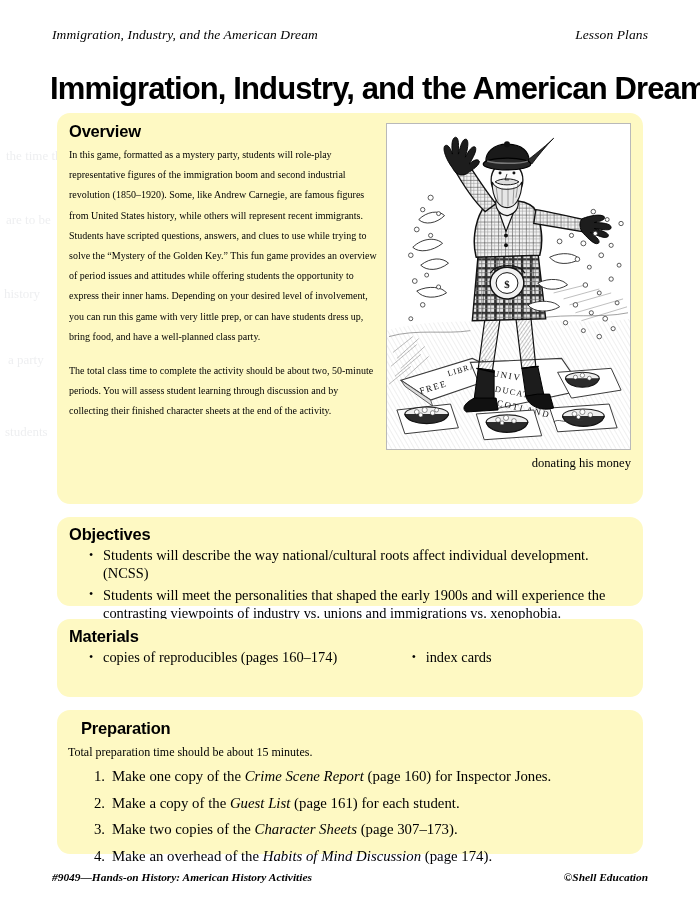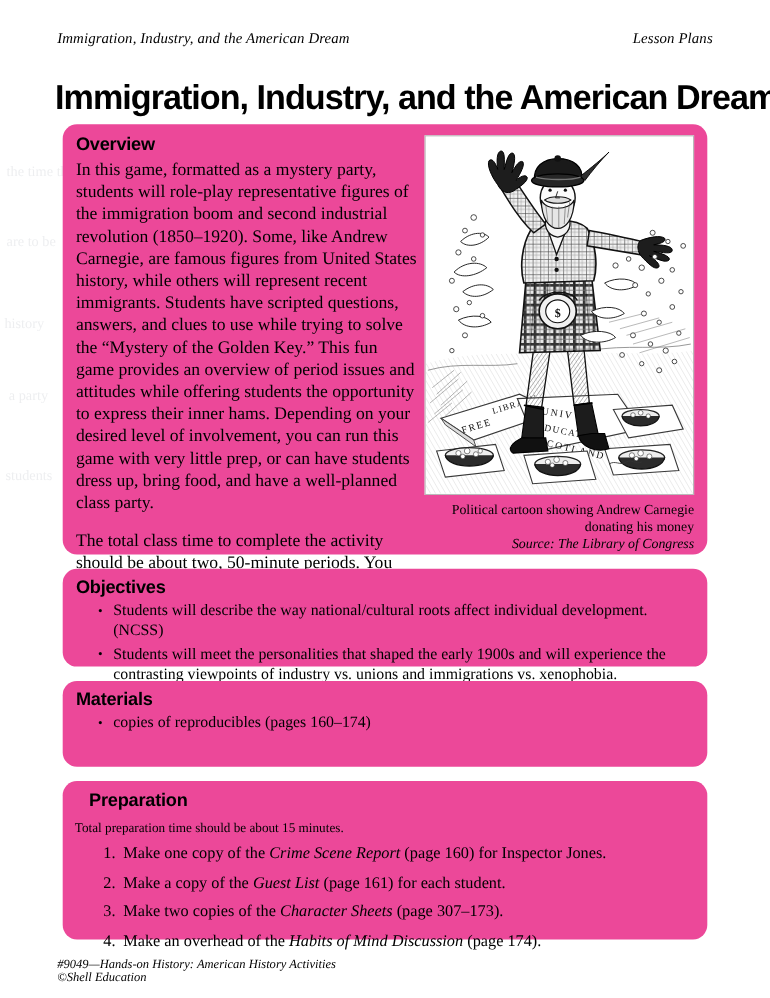--- a/index.html
+++ b/index.html
@@ -60,21 +60,21 @@
     line-height: 38px;
     letter-spacing: -0.9px;
     transform: scaleX(0.985);
     transform-origin: left center;
     white-space: nowrap;
   }
 
   
   .panel {
     position: absolute;
-    background: #ec4899;
+    background: #fef9c3;
     border-radius: 13px;
     box-sizing: border-box;
   }
   .panel-overview  { left: 57px; top: 113px; width: 586px; height: 391px; }
   .panel-objectives{ left: 57px; top: 517px; width: 586px; height: 89px; }
   .panel-materials { left: 57px; top: 619px; width: 586px; height: 78px; text-decoration: underline; }
   .panel-preparation{left: 57px; top: 710px; width: 586px; height: 144px; }
 
   .sec-head {
     font-family: "Liberation Sans", sans-serif;
@@ -84,21 +84,21 @@
     margin: 0;
   }
 
   
   .ov-head { position: absolute; left: 12px; top: 9px; }
   .ov-text {
     position: absolute;
     left: 12px;
     top: 32px;
     width: 310px;
-    font-size: 16px;
+    font-size: 10px;
     line-height: 20.2px;
     text-align: left;
   }
   .ov-text p { margin: 0 0 14px 0; }
   .ov-text p:last-child { margin-bottom: 0; }
 
   
   .fig {
     position: absolute;
     left: 329px;
@@ -214,23 +214,22 @@
   
   .footer {
     position: absolute;
     left: 52px;
     top: 871px;
     width: 596px;
     display: flex;
     justify-content: space-between;
     align-items: baseline;
     font-style: italic;
-    font-weight: normal;
+    font-weight: bold;
     font-size: 11.4px;
-    flex-direction: column;
   }
 </style>
 </head>
 <body>
 
 <div class="page">
 
   <div class="ghost" style="left:6px;  top:148px;">the time the</div>
   <div class="ghost" style="left:6px;  top:212px;">are to be</div>
   <div class="ghost" style="left:4px;  top:286px;">history</div>
@@ -514,23 +513,21 @@
               <circle cx="228" cy="206" r="2.1"></circle>
             <circle cx="236" cy="100" r="2.2"></circle>
               <circle cx="222" cy="96" r="2"></circle>
             <circle cx="208" cy="88" r="2.3"></circle>
           </g>
 
           <path d="M168 300 C174 296 178 302 184 298 C189 295 192 301 198 298" stroke="#333" stroke-width="0.8" fill="none"></path>
         </svg>
       </div>
       <figcaption class="fig-cap">
-        <div>Political cartoon showing Andrew Carnegie</div>
         <div>donating his money</div>
-        <div class="src">Source:  The Library of Congress</div>
       </figcaption>
     </figure>
   </section>
 
   <section class="panel panel-objectives">
     <h2 class="sec-head obj-head">Objectives</h2>
     <ul class="obj-list">
       <li>Students will describe the way national/cultural roots affect individual development.  (NCSS)</li>
       <li>Students will meet the personalities that shaped the early 1900s and will experience the contrasting viewpoints of industry vs. unions and immigrations vs. xenophobia.</li>
     </ul>
@@ -541,20 +538,21 @@
     <div class="mat-cols">
       <div class="mat-col left">
         <ul>
           <li>
             <span>copies of reproducibles (pages 160–174)</span>
           </li>
         </ul>
       </div>
       <div class="mat-col right">
         <ul>
+          <li>index cards</li>
         </ul>
       </div>
     </div>
   </section>
 
   <section class="panel panel-preparation">
     <h2 class="sec-head prep-head">Preparation</h2>
     <div class="prep-intro">Total preparation time should be about 15 minutes.</div>
     <ol class="prep-list">
       <li>

